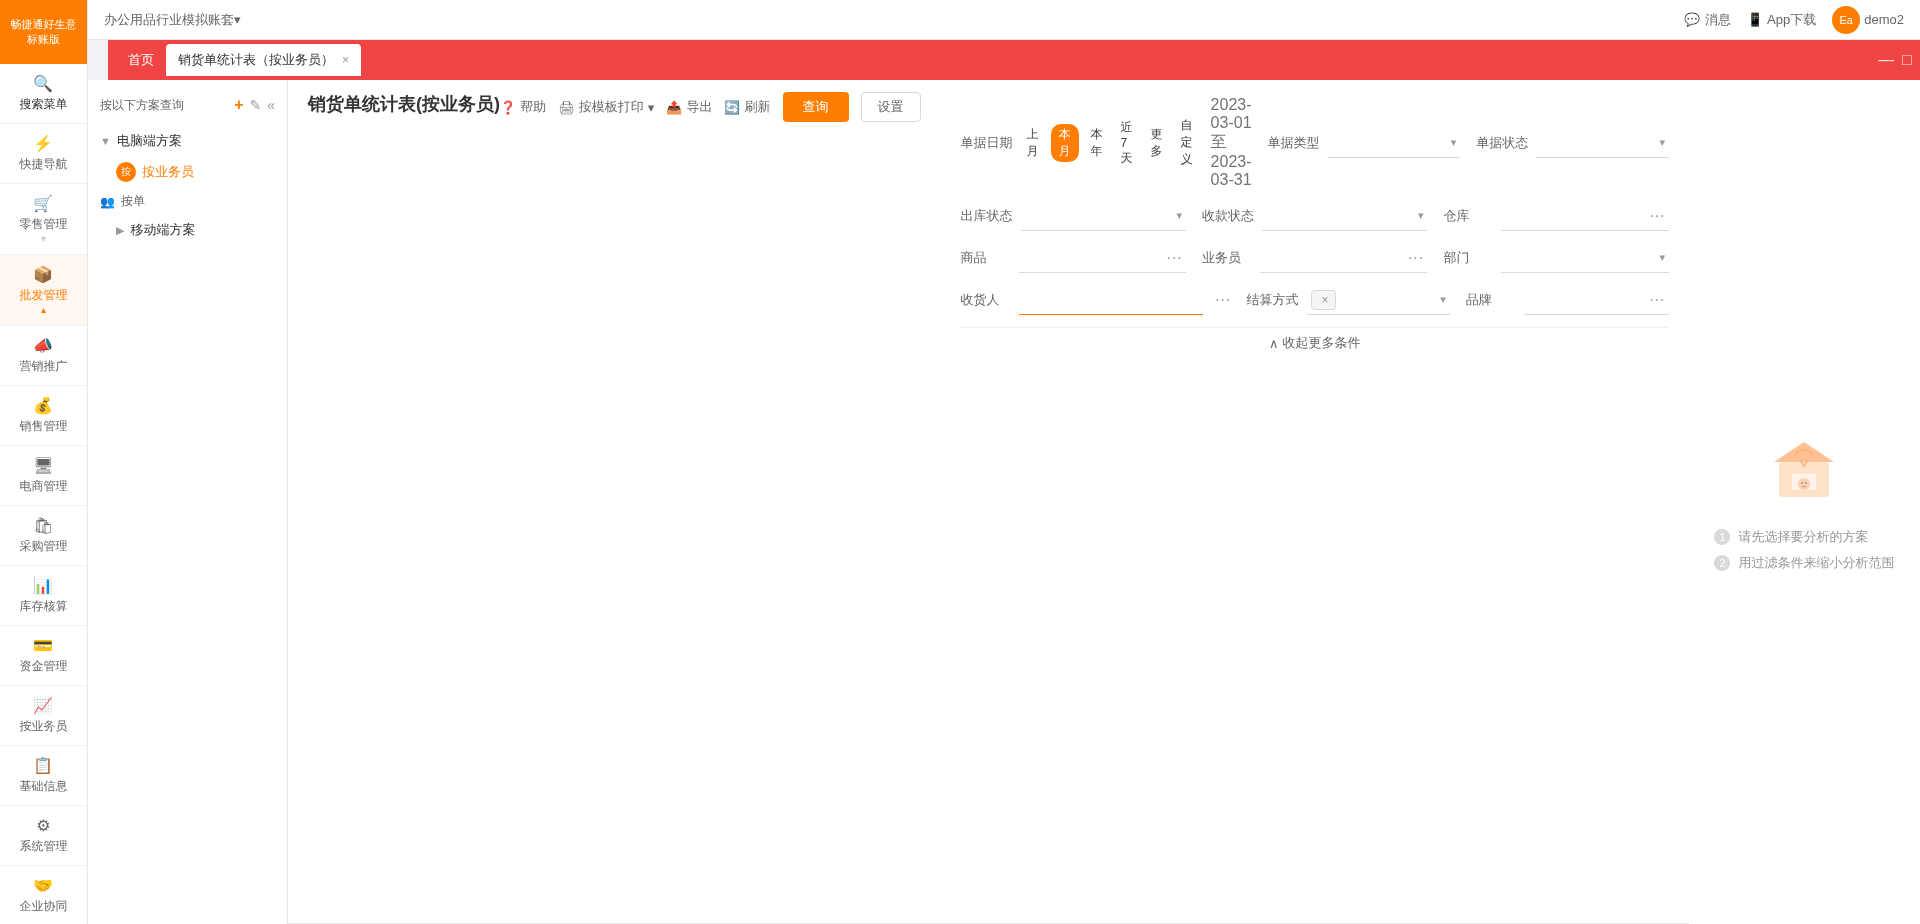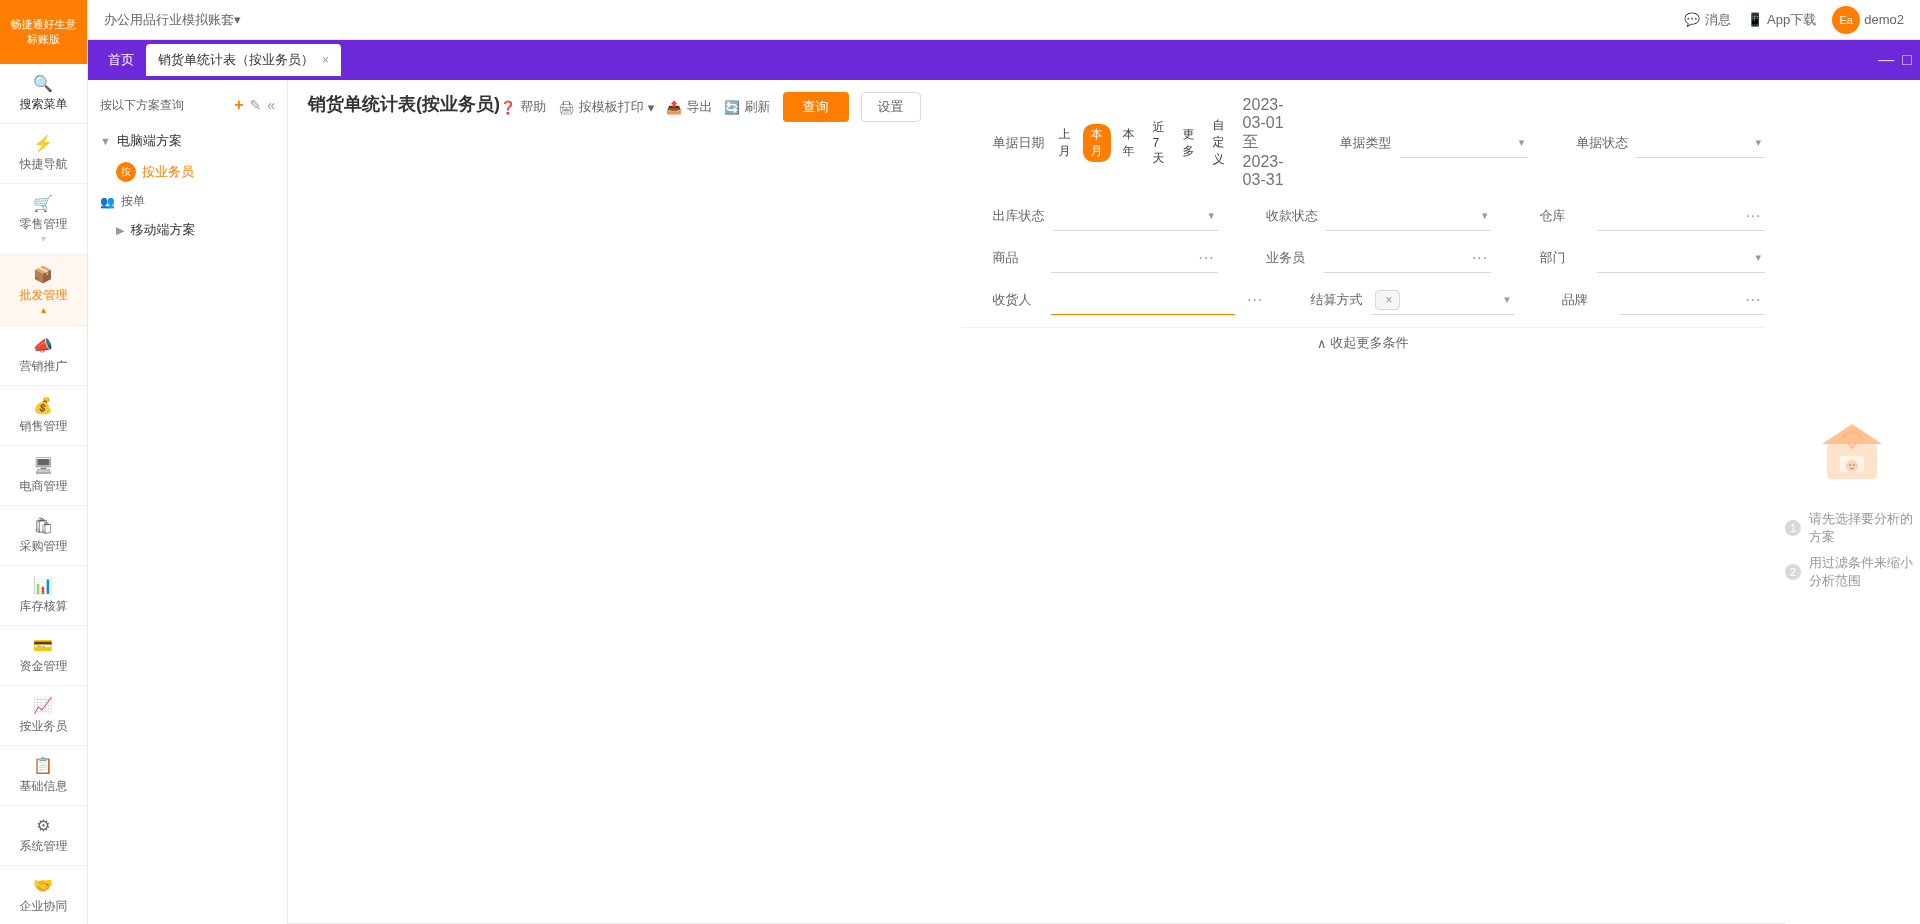--- a/index.html
+++ b/index.html
@@ -95,25 +95,26 @@
       display: flex;
       align-items: center;
       justify-content: center;
       color: #fff;
       font-size: 11px;
     }
 
     
     .tab-bar {
       height: 40px;
-      background: #6d28d9;
+      background: #ef4444;
       display: flex;
       align-items: center;
       padding: 0 8px;
       flex-shrink: 0;
+      margin-left: 20px;
     }
     .tab-item {
       height: 32px;
       padding: 0 12px;
       display: flex;
       align-items: center;
       gap: 6px;
       border-radius: 4px 4px 0 0;
       cursor: pointer;
       font-size: 13px;
@@ -308,21 +309,20 @@
       display: flex;
       align-items: center;
       flex: 1;
       gap: 8px;
     }
     .filter-label {
       font-size: 13px;
       color: #666;
       white-space: nowrap;
       min-width: 50px;
-      margin-left: 32px;
     }
     .filter-input {
       flex: 1;
       height: 30px;
       border: none;
       border-bottom: 1px solid #d9d9d9;
       outline: none;
       font-size: 13px;
       color: #333;
       padding: 0 4px;

